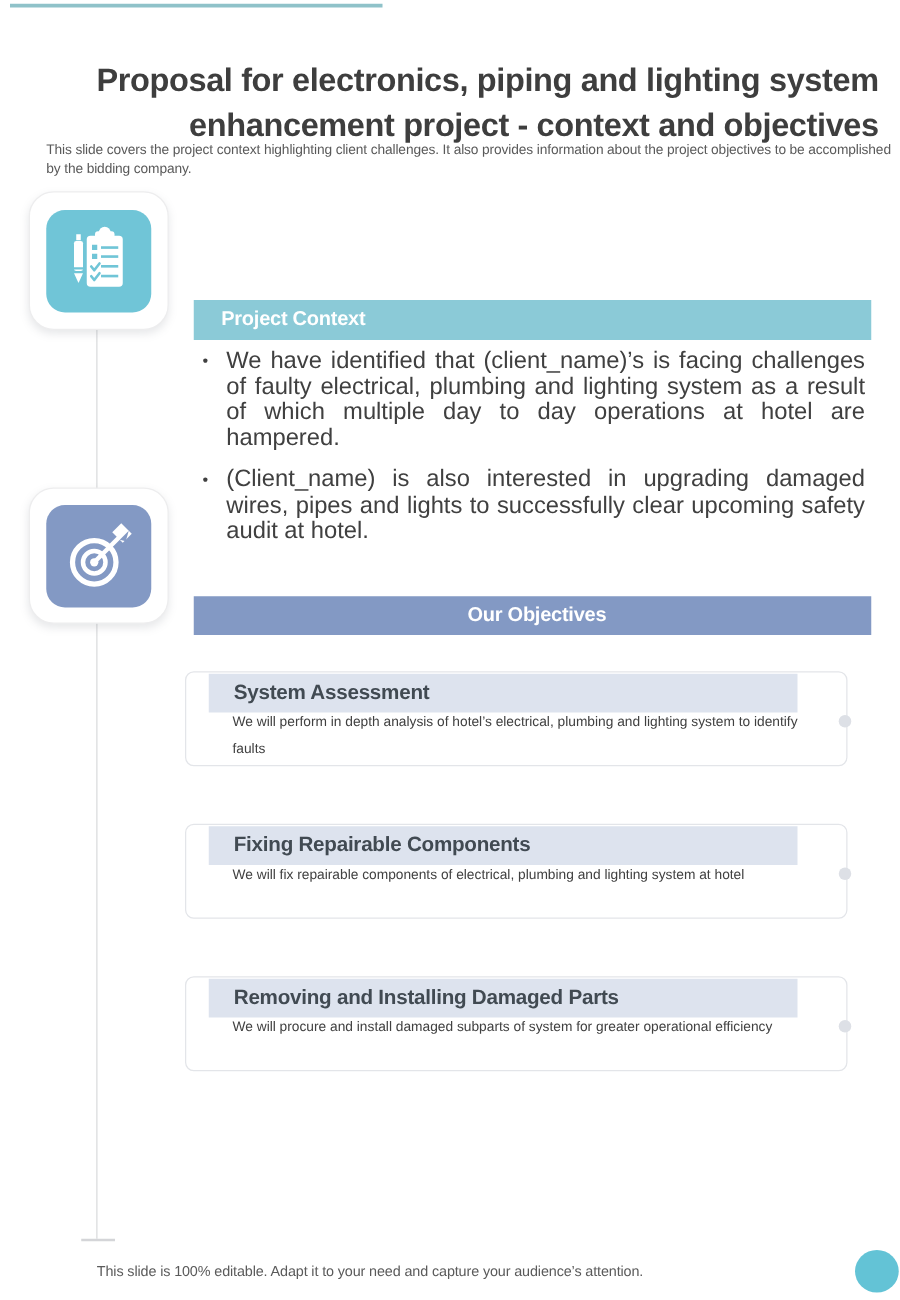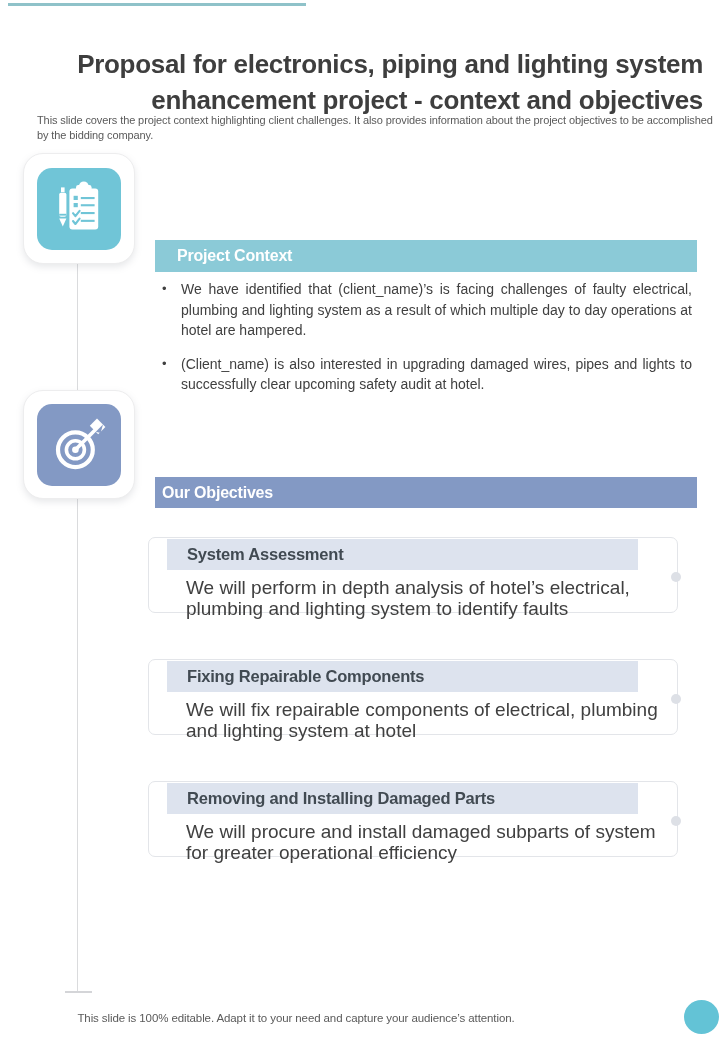--- a/index.html
+++ b/index.html
@@ -46,43 +46,43 @@
   }
   .icon-tile.teal{background:var(--tile-teal);}
   .icon-tile.blue{background:var(--accent-blue);}
   
   .section-bar{
     position:absolute;left:155px;width:542px;box-sizing:border-box;
     color:#ffffff;font-weight:700;font-size:16px;padding-left:7px;
     letter-spacing:-0.2px;
   }
   .teal-bar{top:240px;height:32px;line-height:32px;background:var(--accent-teal);padding-left:22px;}
-  .blue-bar{top:477px;height:31px;line-height:31px;background:var(--accent-blue);}
+  .blue-bar{top:477px;height:31px;line-height:31px;background:var(--accent-blue);text-align:center;}
   
   .bullets{position:absolute;left:160px;top:279px;width:532px;margin:0;padding:0;list-style:none;}
   .bullets li{
     position:relative;padding-left:21px;margin-bottom:13px;
-    font-size:14px;line-height:20.5px;color:var(--text-body);text-align:justify;
+    font-size:19px;line-height:20.5px;color:var(--text-body);text-align:justify;
   }
   .bullets li::before{content:"\2022";position:absolute;left:2px;top:0;font-size:13px;}
   
   .obj-card{position:absolute;left:0;width:720px;height:96px;}
   .obj-card-0{top:527px;} .obj-card-1{top:649px;} .obj-card-2{top:771px;} .obj-card-3{top:893px;}
   .obj-box{
     position:absolute;left:148px;top:10px;width:528px;height:74px;
     border:1px solid var(--border-gray);border-radius:7px;background:#fff;
   }
   .obj-title{
     position:absolute;left:167px;top:12px;width:471px;height:31px;line-height:31px;
     background:var(--card-title-bg);padding-left:20px;box-sizing:border-box;
     font-size:16.5px;font-weight:700;letter-spacing:-0.2px;color:#414a52;
   }
   .obj-desc{
-    position:absolute;left:186px;top:51px;width:478px;
-    font-size:19px;line-height:20.5px;color:var(--text-body);
+    position:absolute;left:186px;top:41px;width:478px;
+    font-size:11px;line-height:20.5px;color:var(--text-body);
   }
   .obj-dot{
     position:absolute;left:671px;top:45px;width:10px;height:10px;border-radius:50%;
     background:#dde0e6;
   }
   
   .footer{
     position:absolute;left:0;top:1012px;width:592px;text-align:center;
     font-size:11.5px;letter-spacing:-0.1px;color:#5a5a5a;
   }

